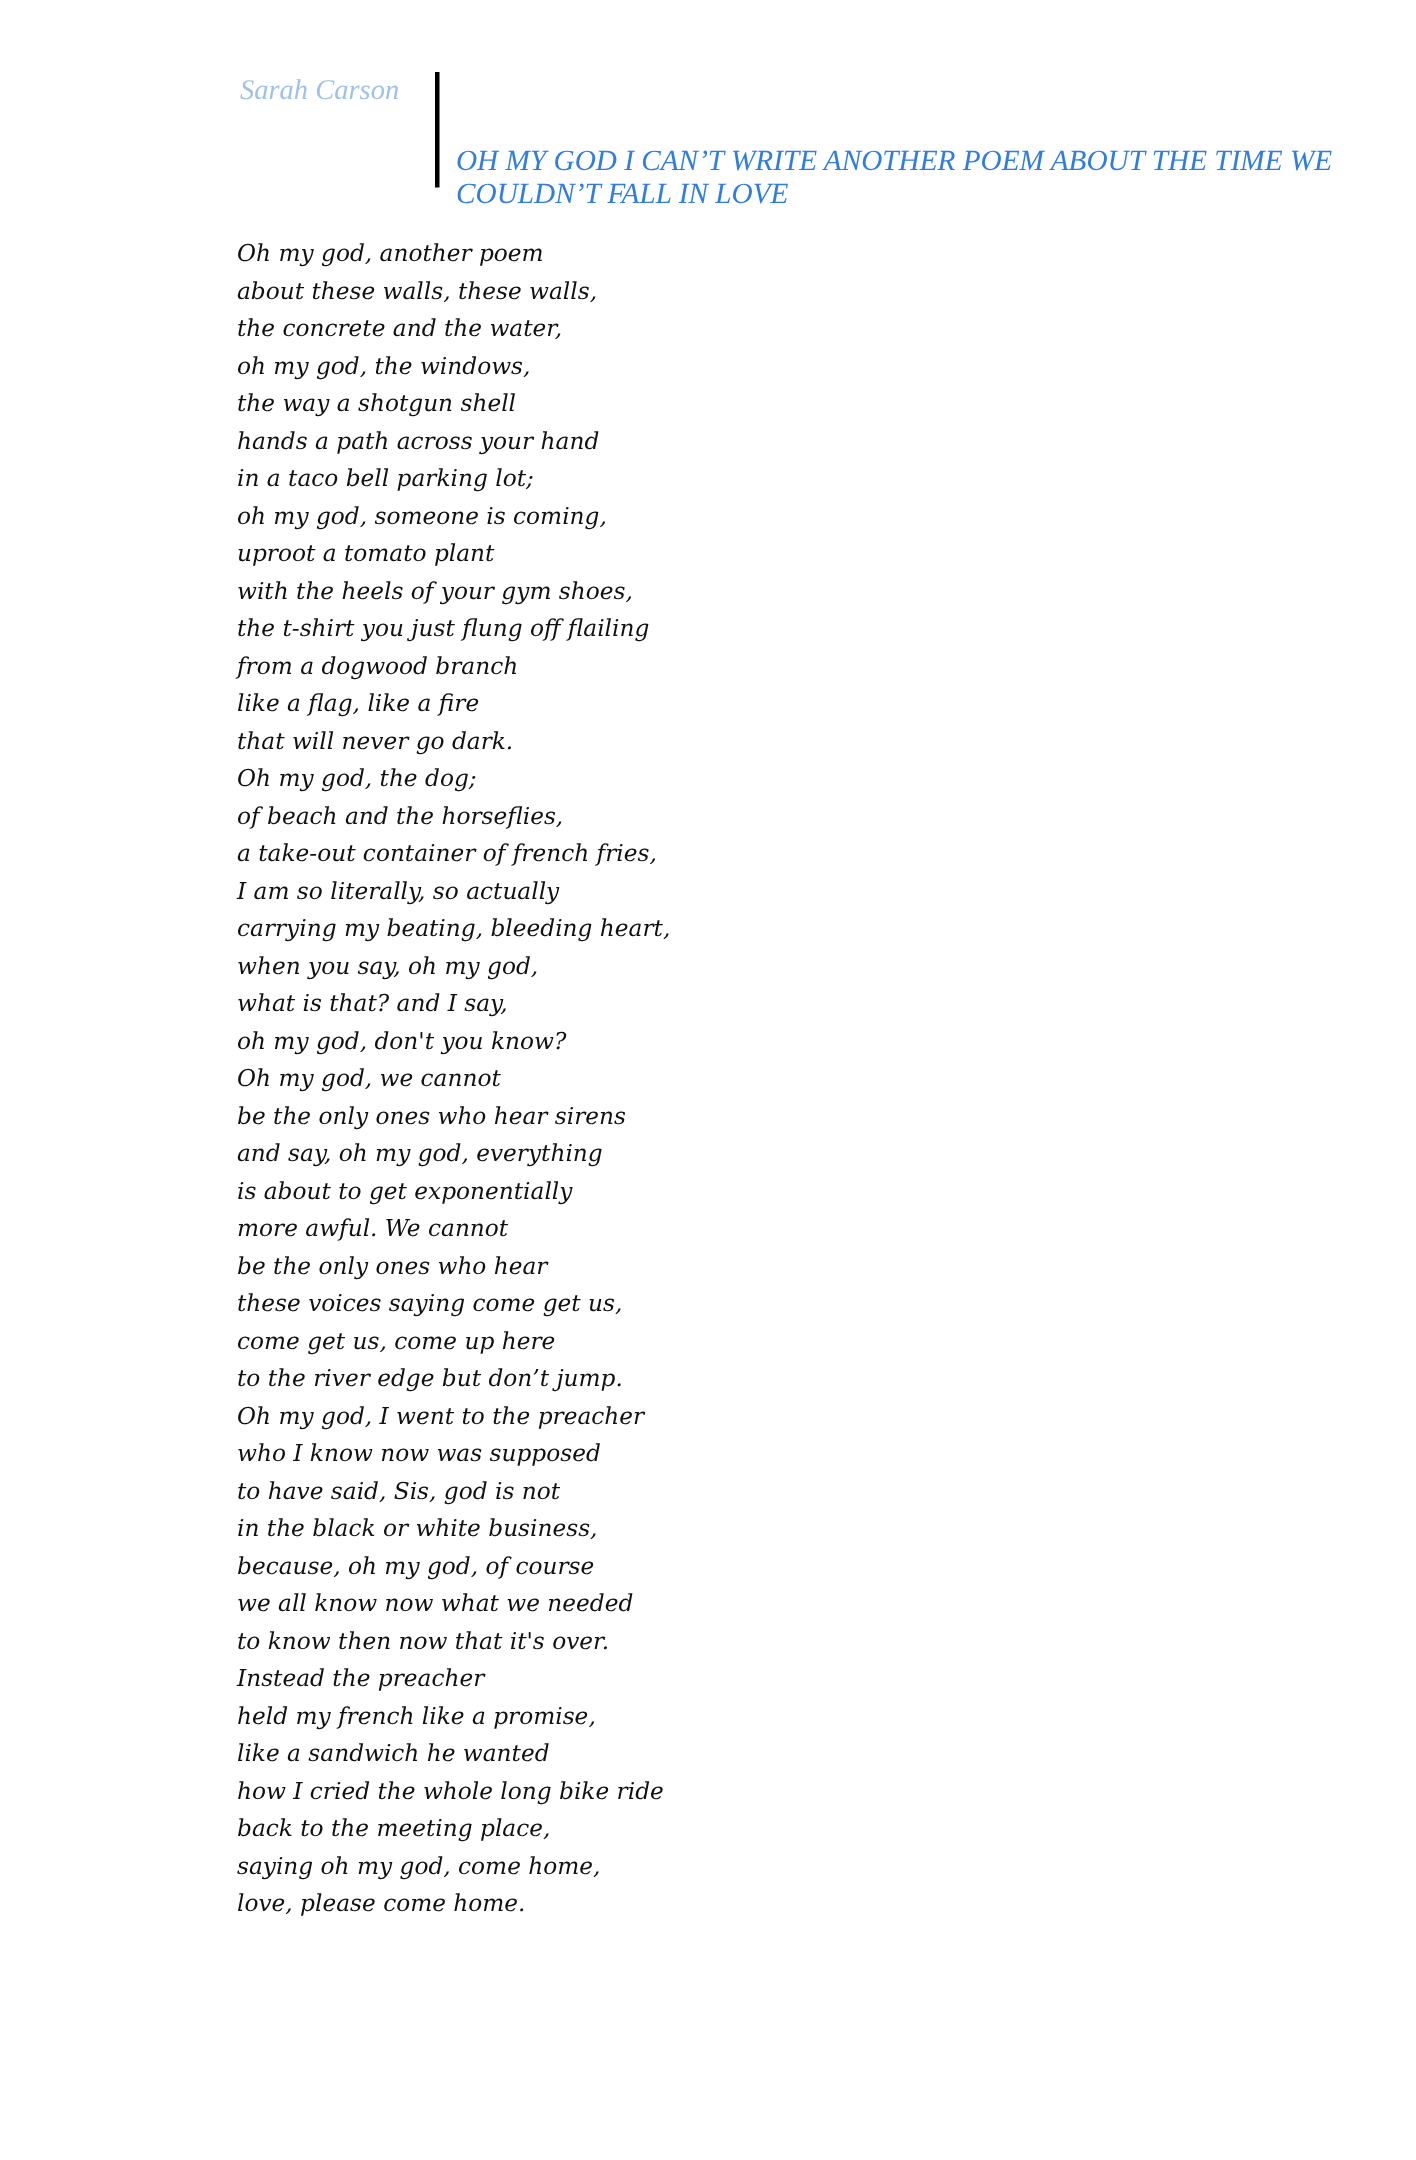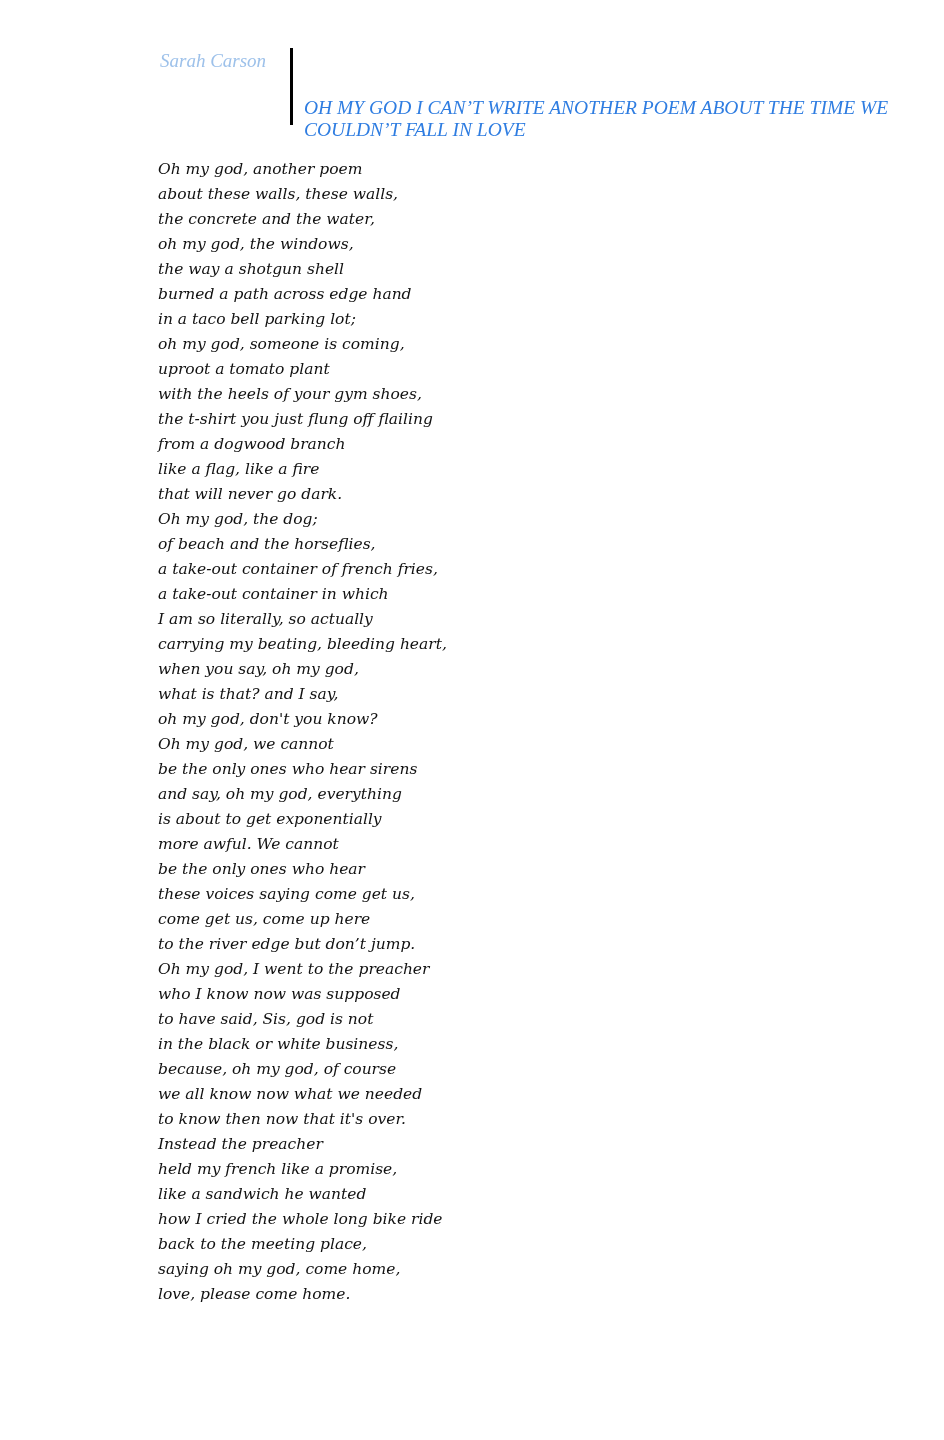--- a/index.html
+++ b/index.html
@@ -30,33 +30,32 @@
 <div class="author">Sarah Carson</div>
 <div class="divider"></div>
 <div class="title">OH MY GOD I CAN’T WRITE ANOTHER POEM ABOUT THE TIME WE COULDN’T FALL IN LOVE</div>
 
 <div class="poem">
   <div class="line">Oh my god, another poem</div>
   <div class="line">about these walls, these walls,</div>
   <div class="line">the concrete and the water,</div>
   <div class="line">oh my god, the windows,</div>
   <div class="line">the way a shotgun shell</div>
-  <div class="line">burned a path across edge hand</div>
+  <div class="line">hands a path across your hand</div>
   <div class="line">in a taco bell parking lot;</div>
   <div class="line">oh my god, someone is coming,</div>
   <div class="line">uproot a tomato plant</div>
   <div class="line">with the heels of your gym shoes,</div>
   <div class="line">the t-shirt you just flung off flailing</div>
   <div class="line">from a dogwood branch</div>
   <div class="line">like a flag, like a fire</div>
   <div class="line">that will never go dark.</div>
   <div class="line">Oh my god, the dog;</div>
   <div class="line">of beach and the horseflies,</div>
   <div class="line">a take-out container of french fries,</div>
-  <div class="line">a take-out container in which</div>
   <div class="line">I am so literally, so actually</div>
   <div class="line">carrying my beating, bleeding heart,</div>
   <div class="line">when you say, oh my god,</div>
   <div class="line">what is that? and I say,</div>
   <div class="line">oh my god, don't you know?</div>
   <div class="line">Oh my god, we cannot</div>
   <div class="line">be the only ones who hear sirens</div>
   <div class="line">and say, oh my god, everything</div>
   <div class="line">is about to get exponentially</div>
   <div class="line">more awful. We cannot</div>

